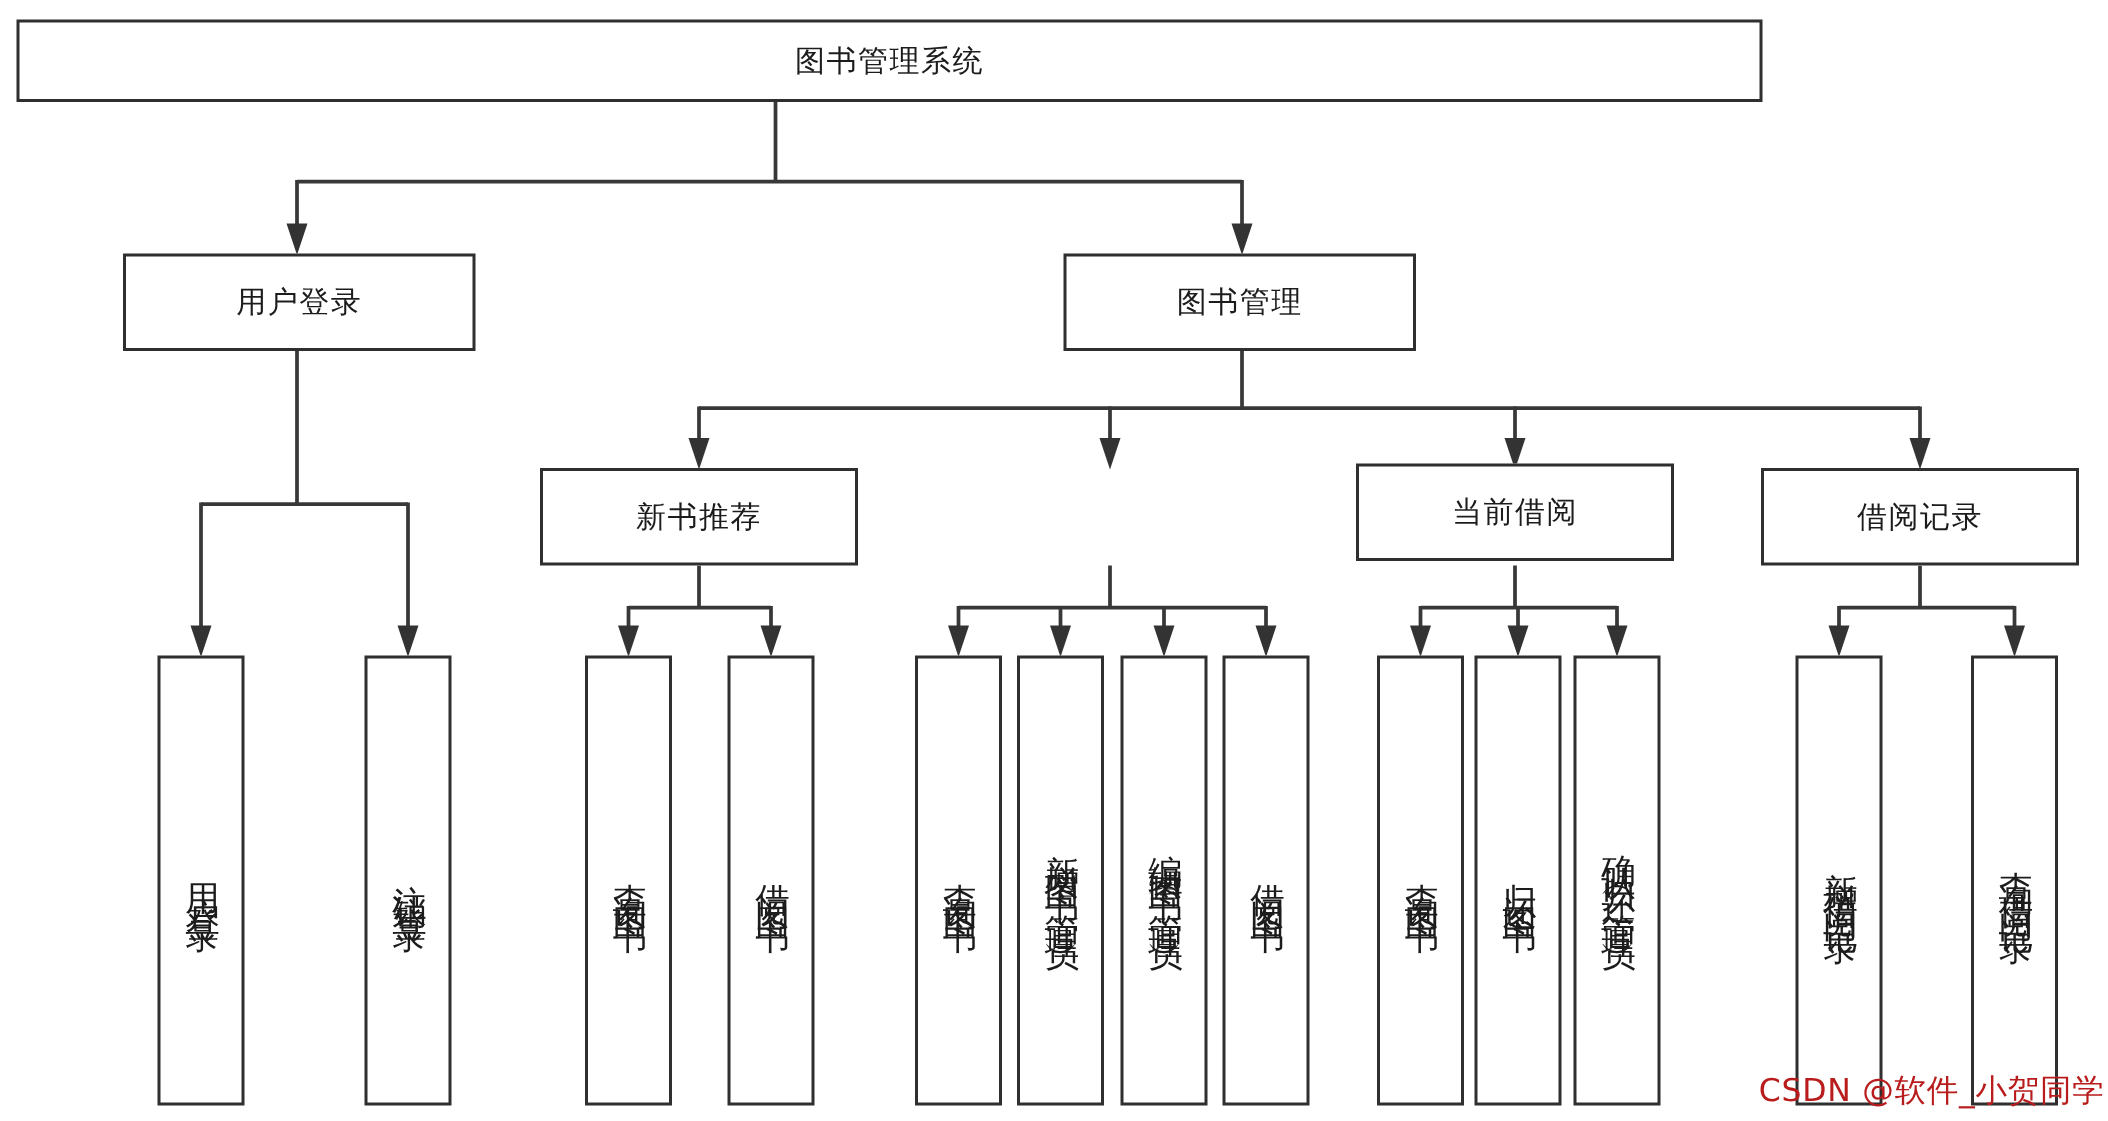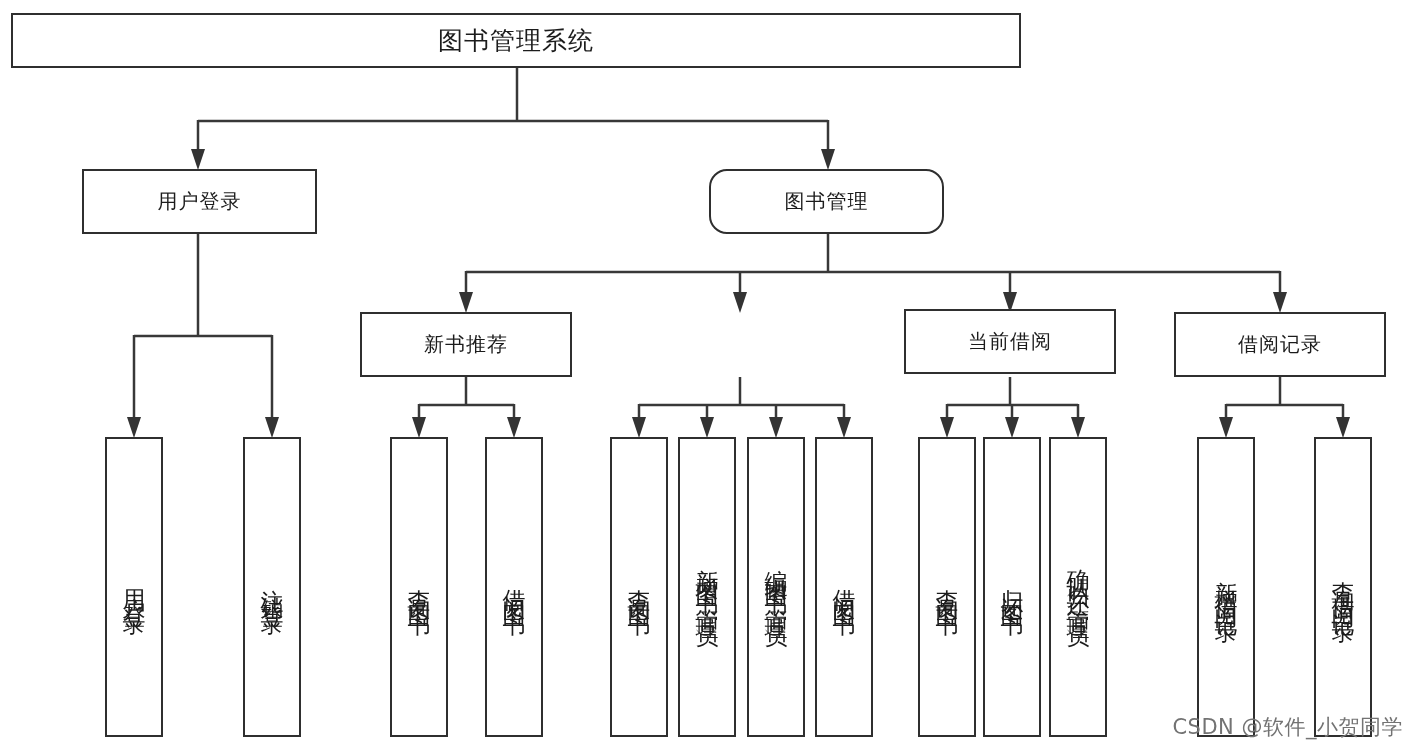--- a/index.html
+++ b/index.html
@@ -39,21 +39,21 @@
     text-orientation: mixed;
     font-size: 23px;
     letter-spacing: 8px;
     white-space: normal;
     line-height: 1;
   }
   .watermark {
     position: absolute;
     right: 2px;
     bottom: 6px;
-    color: #737373;
+    color: #b91c1c;
     font-size: 21px;
     letter-spacing: 0.5px;
     white-space: nowrap;
   }
 </style>
 </head>
 <body>
 
 <div class="stage">
 
@@ -135,24 +135,24 @@
 
       <path d="M940 417 L954 417 L947 438 Z"></path>
       <path d="M1005 417 L1019 417 L1012 438 Z"></path>
       <path d="M1071 417 L1085 417 L1078 438 Z"></path>
 
       <path d="M1219 417 L1233 417 L1226 438 Z"></path>
       <path d="M1336 417 L1350 417 L1343 438 Z"></path>
     </g>
   </svg>
 
-  <div class="box" style="left:11px; top:13px; width:1010px; height:55px; font-size:25px;">图书管理系统</div>
+  <div class="box" style="left:11px; top:13px; width:1164px; height:55px; font-size:20px;">图书管理系统</div>
 
   <div class="box" style="left:82px; top:169px; width:235px; height:65px;">用户登录</div>
-  <div class="box" style="left:709px; top:169px; width:235px; height:65px;border-radius:18px;">图书管理</div>
+  <div class="box" style="left:709px; top:169px; width:235px; height:65px;">图书管理</div>
 
   <div class="box" style="left:360px; top:312px; width:212px; height:65px;">新书推荐</div>
   <div class="box" style="left:904px; top:309px; width:212px; height:65px;">当前借阅</div>
   <div class="box" style="left:1174px; top:312px; width:212px; height:65px;">借阅记录</div>
 
   <div class="box v" style="left:105px; top:437px; width:58px; height:300px;">用户登录</div>
   <div class="box v" style="left:243px; top:437px; width:58px; height:300px;">注销登录</div>
 
   <div class="box v" style="left:390px; top:437px; width:58px; height:300px;">查询图书</div>
   <div class="box v" style="left:485px; top:437px; width:58px; height:300px;">借阅图书</div>

